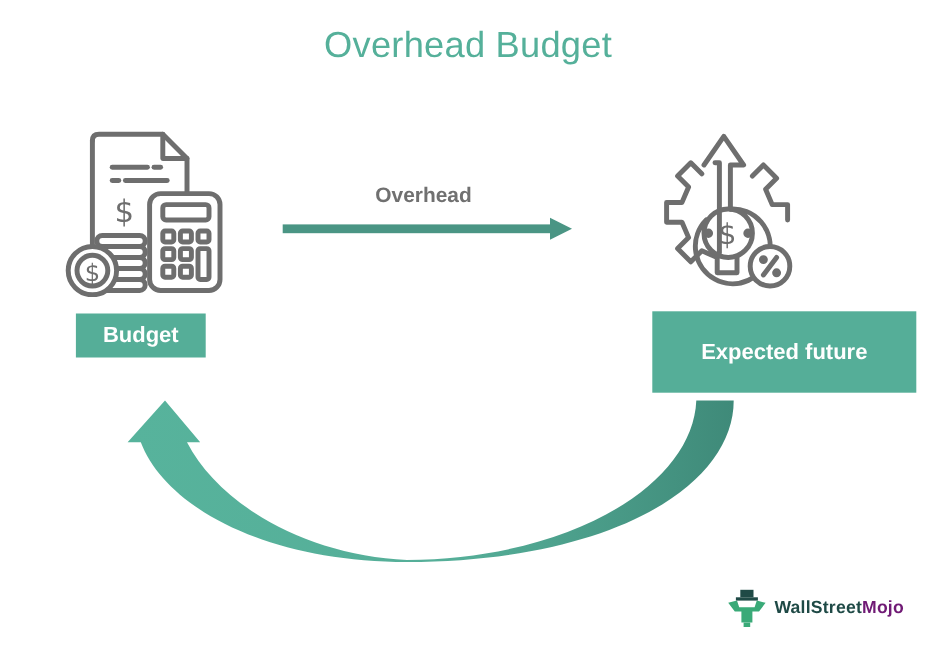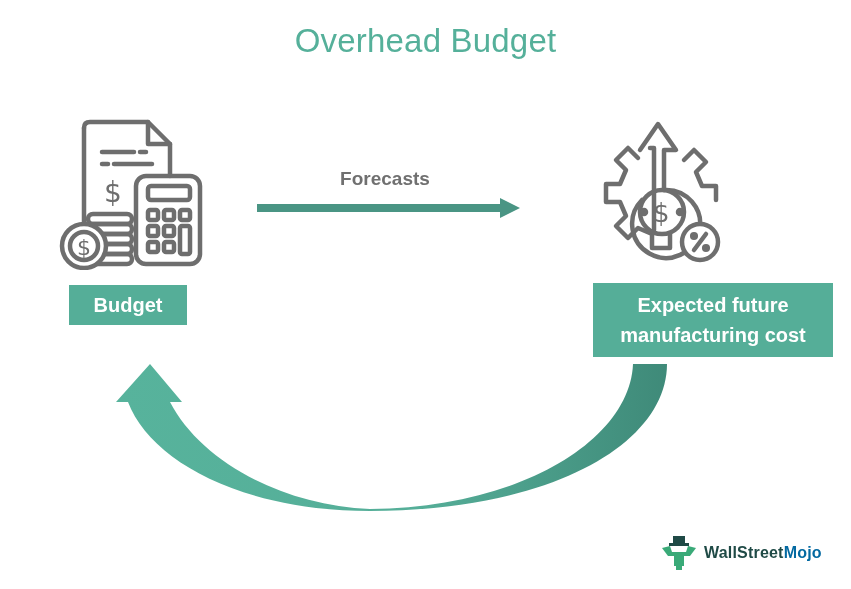--- a/index.html
+++ b/index.html
@@ -5,21 +5,21 @@
     html, body { margin: 0; padding: 0; background: #ffffff; }
     body { width: 851px; height: 589px; position: relative; overflow: hidden; font-family: "Liberation Sans", sans-serif; }
     .title { position: absolute; left: 0; top: 22px; width: 851px; text-align: center; font-size: 33px; font-weight: normal; color: #55b09a; letter-spacing: 0.2px; }
     .icon { position: absolute; }
     .label-box { position: absolute; background: #55ae98; color: #ffffff; font-weight: bold; text-align: center; font-size: 20px; display: flex; align-items: center; justify-content: center; line-height: 30px; }
     .forecast-label { position: absolute; left: 300px; top: 168px; width: 170px; text-align: center; font-size: 19px; font-weight: bold; color: #707070; }
     .svg-layer { position: absolute; left: 0; top: 0; }
     .brand { position: absolute; left: 660px; top: 536px; display: flex; align-items: center; }
     .brand-text { font-size: 16px; font-weight: bold; margin-left: 6px; letter-spacing: 0.2px; }
     .brand-text .dark { color: #1f4a46; margin-top: 18px; }
-    .brand-text .light { color: #0369a1; }
+    .brand-text .light { color: #701a75; }
   </style>
 </head>
 <body>
 
 <div class="title">Overhead Budget</div>
 
 <svg class="icon" style="left:52px;top:118px" width="160" height="152" viewBox="0 0 160 152" fill="none" stroke="#6e6e6e" stroke-width="4.5" stroke-linejoin="round" stroke-linecap="round">
 
   <path d="M32 10 Q32 4 38 4 L96 4 L118 26 L118 58"></path>
   <path d="M32 10 L32 110"></path>
@@ -65,21 +65,21 @@
   <text x="55" y="104" font-size="26" font-family="DejaVu Sans, sans-serif" fill="#6e6e6e" stroke="none">$</text>
   <circle cx="46" cy="94" r="2" fill="#6e6e6e"></circle>
   <circle cx="82" cy="94" r="2" fill="#6e6e6e"></circle>
 
   <circle cx="102" cy="124" r="18" fill="#ffffff"></circle>
   <line x1="96" y1="132" x2="108" y2="116"></line>
   <circle cx="96" cy="118" r="1.8" fill="#6e6e6e"></circle>
   <circle cx="108" cy="130" r="1.8" fill="#6e6e6e"></circle>
 </svg>
 
-<div class="forecast-label">Forecasts</div>
+<div class="forecast-label">Overhead</div>
 
 <svg class="svg-layer" width="851" height="589" viewBox="0 0 851 589">
 
   <g>
     <rect x="257" y="204" width="246" height="8" fill="#4a9584"></rect>
     <polygon points="500,198 520,208 500,218" fill="#4a9584"></polygon>
   </g>
 
   <defs>
     <linearGradient id="curveGrad" x1="0" y1="0" x2="1" y2="0">
@@ -92,21 +92,20 @@
     <path d="M633 364 L667 364 C667 440 560 510 370 511 C240 511 150 460 128 402 L116 402 L150 364 L182 402 L170 402 C200 460 280 505 370 509 C520 508 630 440 633 364 Z" fill="url(#curveGrad)"></path>
   </g>
 </svg>
 
 <div class="label-box" style="left:69px;top:285px;width:118px;height:40px;">
   <span>Budget</span>
 </div>
 
 <div class="label-box" style="left:545px;top:283px;width:240px;height:74px;flex-direction:column;margin-left:48px;">
   <span>Expected future</span>
-  <span>manufacturing cost</span>
 </div>
 
 <div class="brand">
   <svg width="38" height="34" viewBox="0 0 38 34">
     <rect x="13" y="0" width="12" height="7" fill="#1f4a46"></rect>
     <rect x="9" y="7" width="20" height="3" fill="#1f4a46"></rect>
     <path d="M2 12 L10 10 L12 16 L26 16 L28 10 L36 12 L30 20 L24 20 L24 30 L14 30 L14 20 L8 20 Z" fill="#3aaa78"></path>
     <rect x="16" y="30" width="6" height="4" fill="#3aaa78"></rect>
   </svg>
   <span class="brand-text"><span class="dark">WallStreet</span><span class="light">Mojo</span></span>

